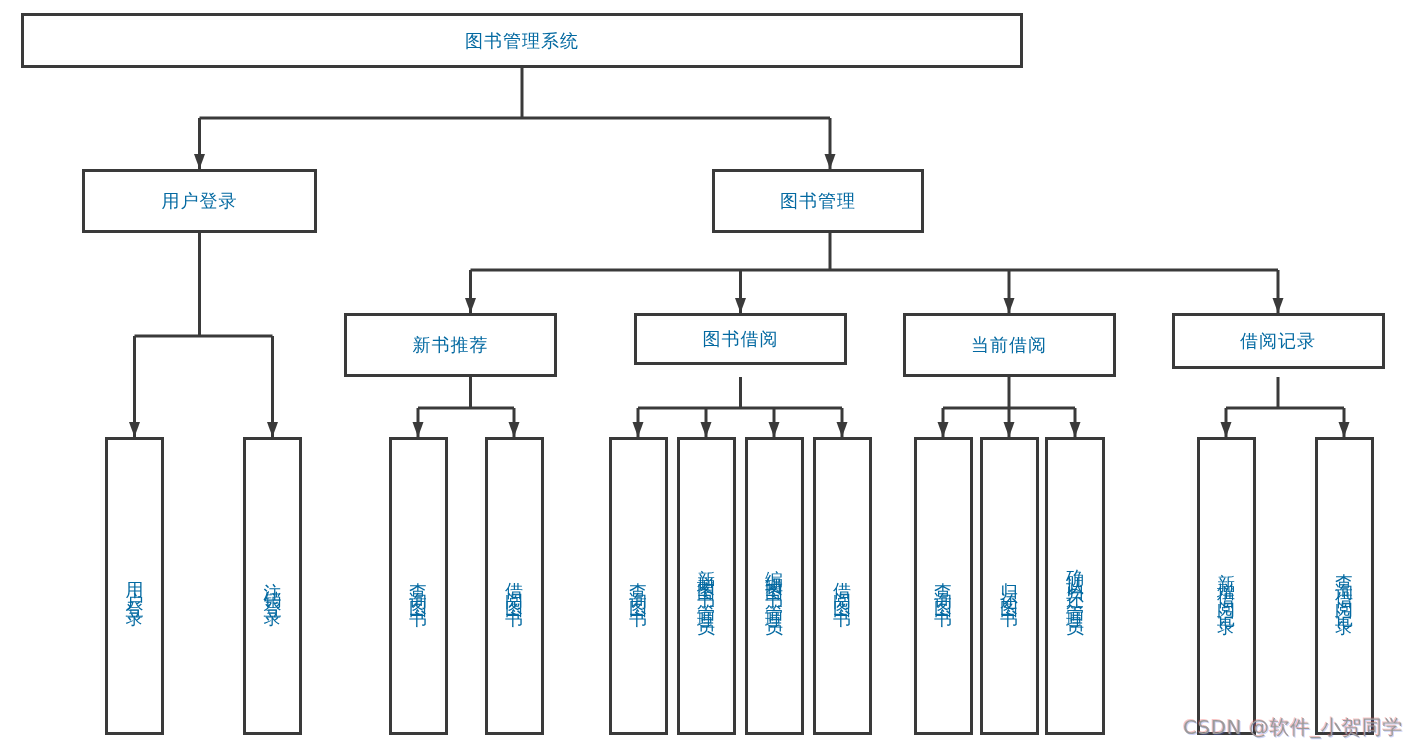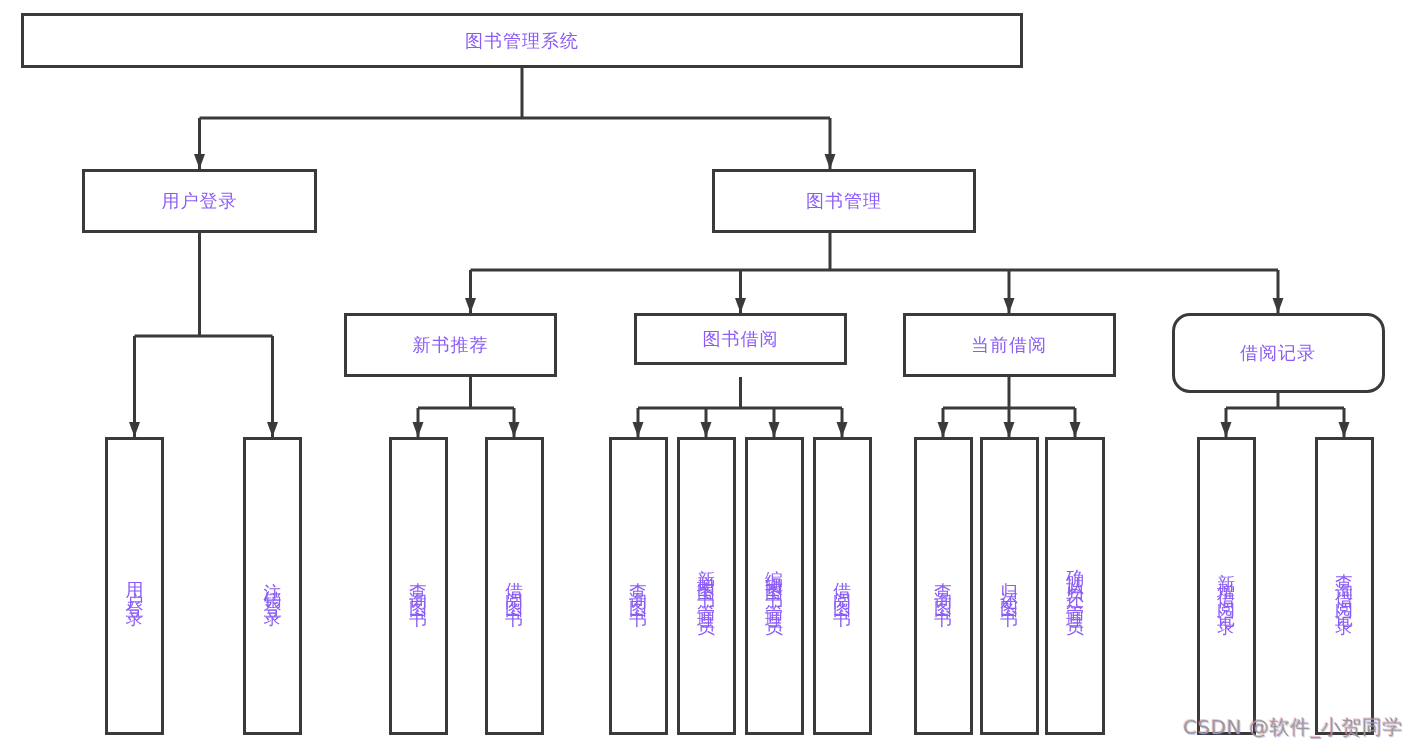--- a/index.html
+++ b/index.html
@@ -10,21 +10,21 @@
     font-family:"DejaVu Sans","Liberation Sans",sans-serif;
     overflow:hidden;
   }
   .connectors { position:absolute; left:0; top:0; width:1405px; height:747px; }
   .box {
     position:absolute;
     background:#ffffff;
     border:3px solid #3a3a3a;
     box-sizing:border-box;
     display:flex; align-items:center; justify-content:center;
-    color:#8b5cf6;
+    color:#0369a1;
     z-index:2;
   }
   .h-label { font-size:18px; letter-spacing:1px; white-space:nowrap; }
   .v-label {
     writing-mode:vertical-rl;
     text-orientation:mixed;
     font-size:18px;
     letter-spacing:9px;
     line-height:1;
   }
@@ -107,34 +107,34 @@
     </g>
   </svg>
 
   <div class="box" style="left:21px;top:13px;width:1002px;height:55px;">
     <span class="h-label">图书管理系统</span>
   </div>
 
   <div class="box" style="left:82px;top:169px;width:235px;height:64px;">
     <span class="h-label">用户登录</span>
   </div>
-  <div class="box" style="left:712px;top:169px;width:264px;height:64px;">
+  <div class="box" style="left:712px;top:169px;width:212px;height:64px;">
     <span class="h-label">图书管理</span>
   </div>
 
   <div class="box" style="left:344px;top:313px;width:213px;height:64px;">
     <span class="h-label">新书推荐</span>
   </div>
   <div class="box" style="left:634px;top:313px;width:213px;height:52px;">
     <span class="h-label">图书借阅</span>
   </div>
   <div class="box" style="left:902.5px;top:313px;width:213px;height:64px;text-align:right;">
     <span class="h-label">当前借阅</span>
   </div>
-  <div class="box" style="left:1171.5px;top:313px;width:213px;height:80px;border-radius:18px;">
+  <div class="box" style="left:1171.5px;top:313px;width:213px;height:56px;">
     <span class="h-label">借阅记录</span>
   </div>
 
   <div class="box" style="left:105px;top:437px;width:59px;height:298px;">
     <span class="v-label">用户登录</span>
   </div>
   <div class="box" style="left:243px;top:437px;width:59px;height:298px;">
     <span class="v-label">注销登录</span>
   </div>
 

